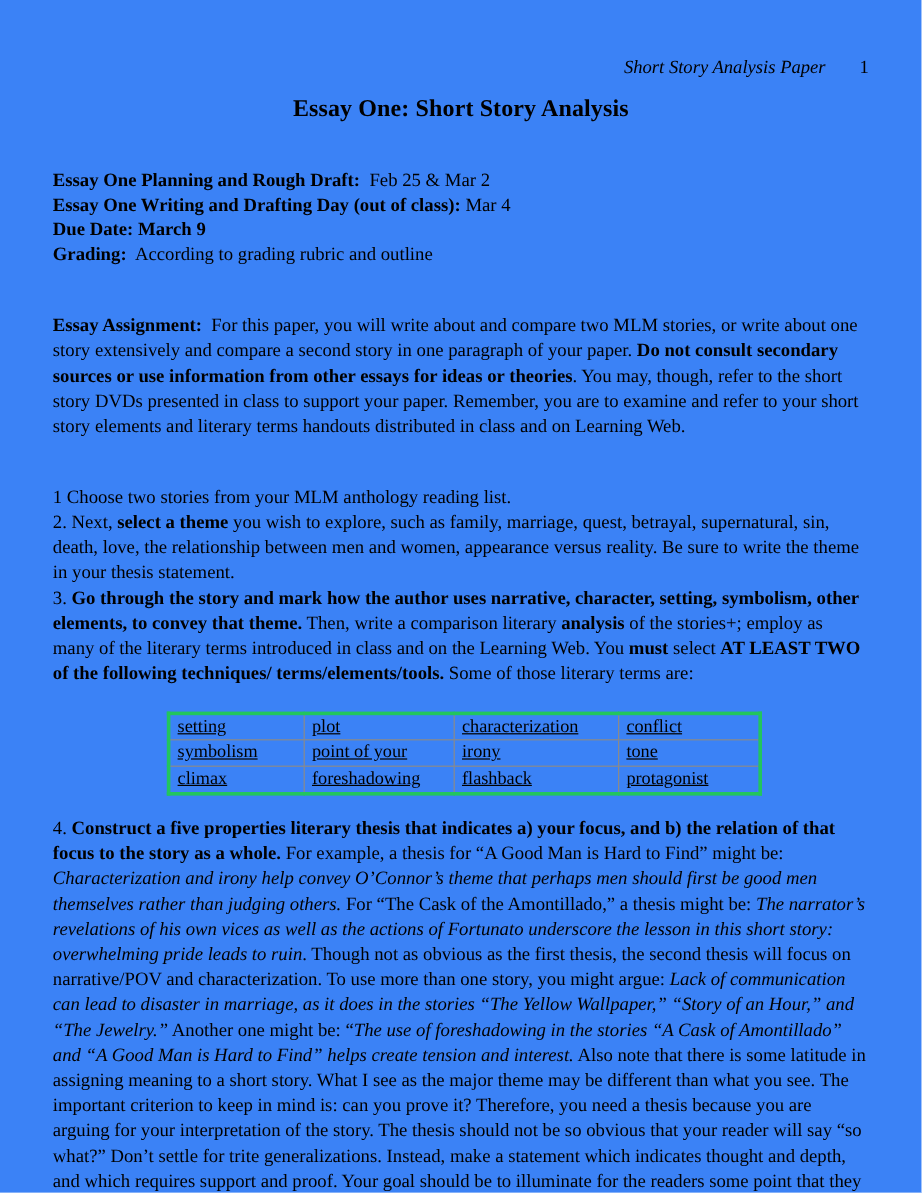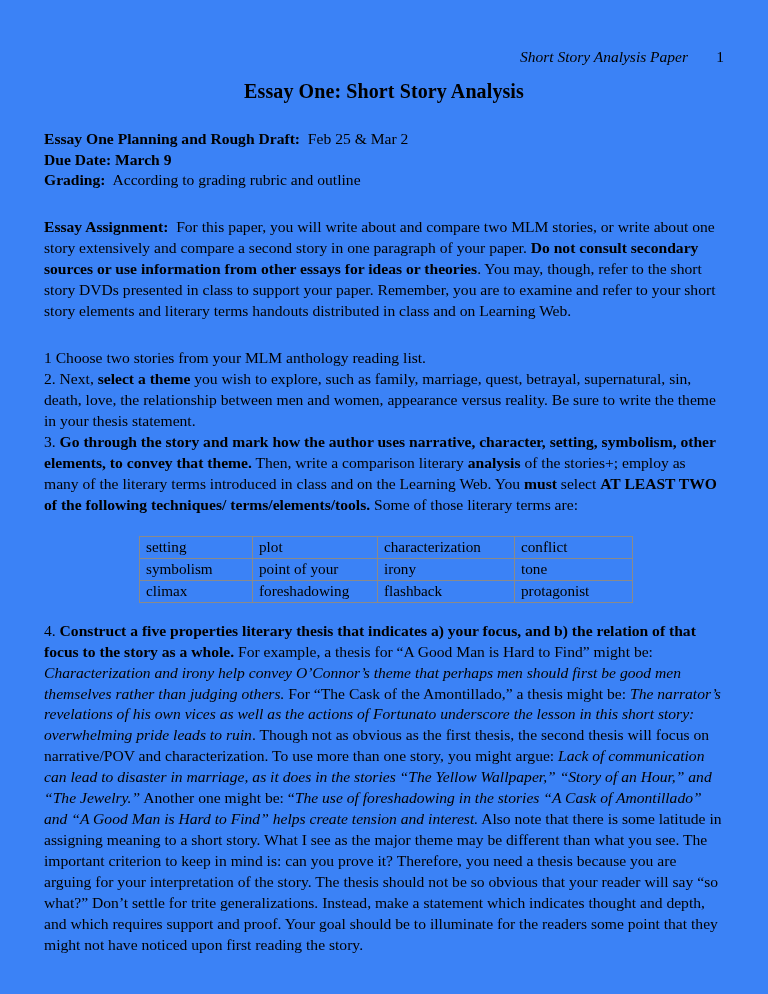--- a/index.html
+++ b/index.html
@@ -54,38 +54,39 @@
     letter-spacing: 0.1px;
   }
 
   
   .para {
     font-size: 15.6px;
     line-height: 1.345;
     text-align: left;
     margin: 0;
   }
-  .block-gap-lg { margin-top: 26px; }
+  .block-gap-lg { margin-top: 38px; }
   .block-gap-md { margin-top: 18px; }
 
   .meta-lines .para { line-height: 1.33; }
 
   b, .b { font-weight: bold; }
   i, .i { font-style: italic; }
 
   
   .terms-table-wrap {
     margin-top: 20px;
     margin-left: 95px;
   }
   table.terms {
     border-collapse: collapse;
     table-layout: fixed;
     width: 493px;
-    border: 1px solid #22c55e;
+    border: 3px solid #22c55e;
+    text-decoration: underline;
   }
   table.terms td {
     border: 1px solid #8a8a8a;
     font-size: 15.2px;
     line-height: 1.18;
     padding: 1px 5px 2px 6px;
     vertical-align: top;
     height: 17px;
   }
   table.terms col.c0 { width: 113px; }
@@ -102,20 +103,21 @@
 
   <div class="running-header">
     <span class="hdr-title">Short Story Analysis Paper</span>
     <span class="hdr-pageno">1</span>
   </div>
 
   <h1 class="doc-title">Essay One: Short Story Analysis</h1>
 
   <div class="meta-lines block-gap-lg">
     <p class="para"><b>Essay One Planning and Rough Draft:</b><span class="nowrap-min">&nbsp; </span><span>Feb 25 &amp; Mar 2</span></p>
+    <p class="para"><b>Essay One Writing and Drafting Day (out of class):</b><span class="nowrap-min">&nbsp;</span><span>Mar 4</span></p>
     <p class="para"><b>Due Date: March 9</b></p>
     <p class="para"><b>Grading:</b><span class="nowrap-min">&nbsp; </span><span>According to grading rubric and outline</span></p>
   </div>
 
   <p class="para block-gap-lg"><b>Essay Assignment:</b><span class="nowrap-min">&nbsp; </span><span>For this paper, you will write about and compare two MLM stories, or write about one story extensively and compare a second story in one paragraph of your paper.</span> <b>Do not consult secondary sources or use information from other essays for ideas or theories</b><span>. You may, though, refer to the short story DVDs  presented in class to support your paper.   Remember, you are to examine and refer to your short story elements and literary terms handouts distributed in class and on Learning Web.</span></p>
 
   <div class="block-gap-lg">
     <p class="para">1   Choose two stories from your MLM anthology reading list.</p>
     <p class="para"><span>2. Next, </span><b>select a theme</b><span> you wish to explore, such as family, marriage, quest, betrayal, supernatural, sin, death, love, the relationship between men and women, appearance versus reality.  Be sure to write the theme in your thesis statement.</span></p>
     <p class="para"><span>3. </span><b>Go through the story and mark how the author uses narrative, character, setting, symbolism, other elements, to convey that theme.</b><span> Then, write a comparison literary </span><b>analysis</b><span> of the stories+; employ as many of the literary terms introduced in class and on  the Learning Web.   You </span><b>must</b><span> select </span><b>AT LEAST TWO of the following techniques/ terms/elements/tools.</b><span> Some of those literary terms are:</span></p>

